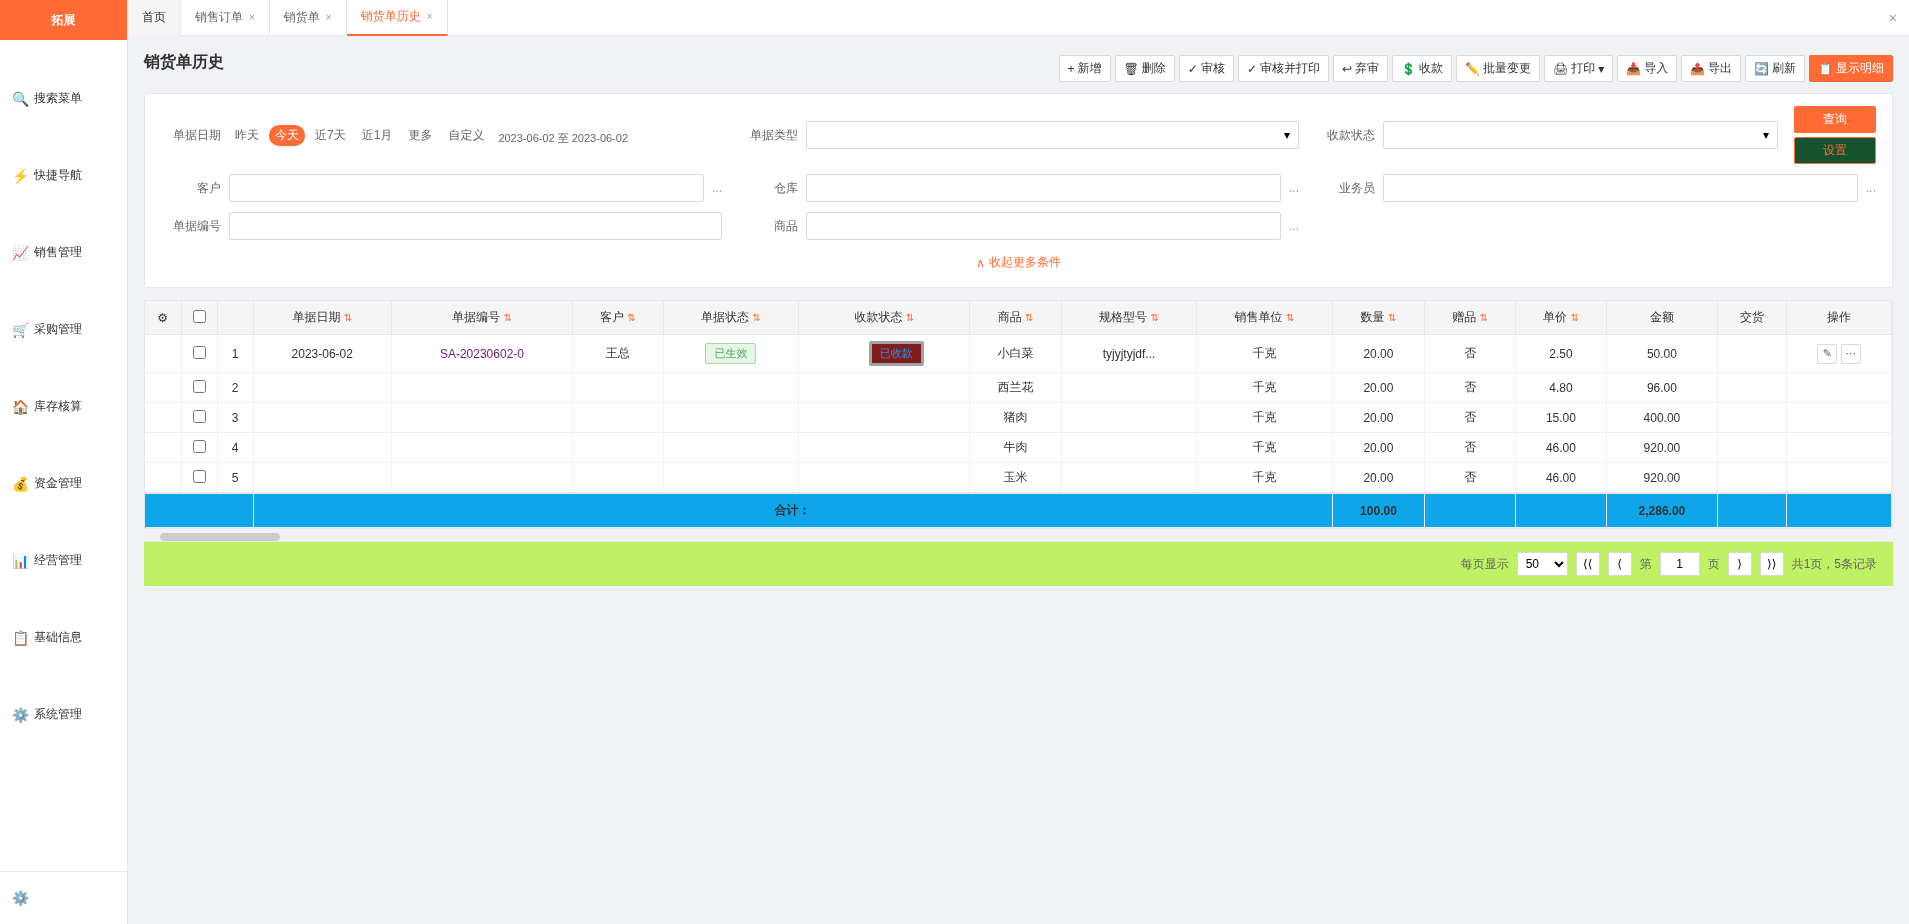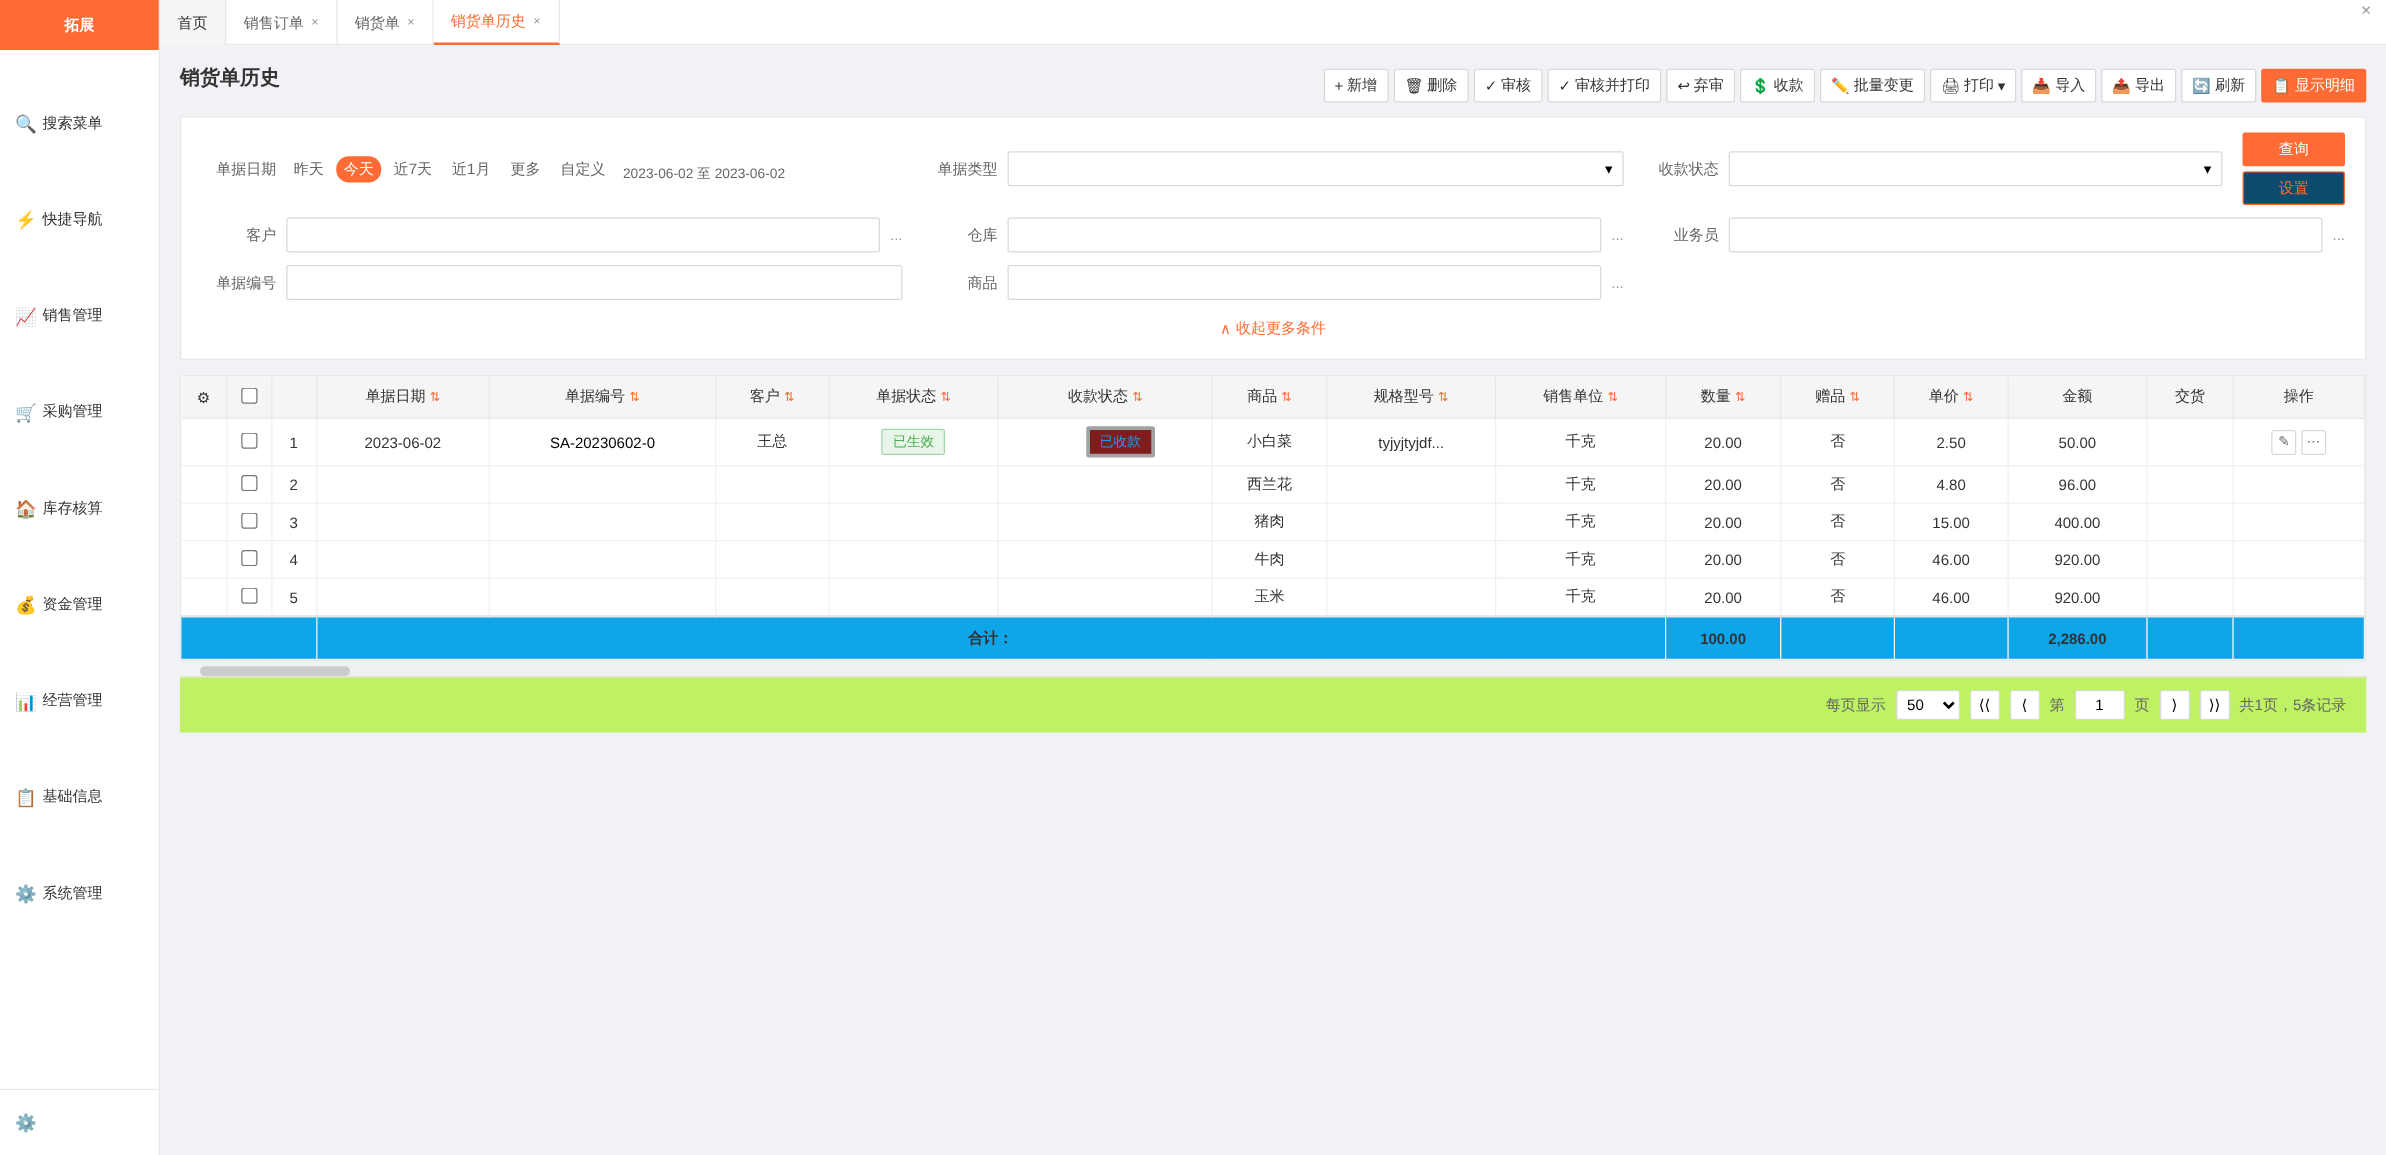--- a/index.html
+++ b/index.html
@@ -10,21 +10,21 @@
     .sidebar-logo { height: 40px; background: #ff6b35; display: flex; align-items: center; justify-content: center; color: white; font-size: 12px; font-weight: bold; }
     .sidebar-item { display: flex; align-items: center; padding: 10px 12px; cursor: pointer; color: #333; font-size: 12px; gap: 6px; }
     .sidebar-item .icon { font-size: 14px; width: 16px; text-align: center; }
     .sidebar-bottom { margin-top: auto; border-top: 1px solid #e8e8e8; padding: 8px 0; }
     .sidebar-bottom .sidebar-item { color: #666; }
 
     
     .main { flex: 1; display: flex; flex-direction: column; overflow: hidden; }
 
     
-    .tab-bar { display: flex; background: #fff; border-bottom: 1px solid #e8e8e8; align-items: flex-start; height: 36px; padding-left: 0; }
+    .tab-bar { display: flex; background: #fff; border-bottom: 1px solid #e8e8e8; align-items: center; height: 36px; padding-left: 0; }
     .tab { display: flex; align-items: center; padding: 0 14px; height: 36px; cursor: pointer; font-size: 12px; color: #666; border-right: 1px solid #e8e8e8; gap: 6px; white-space: nowrap; }
     .tab.active { background: #fff; color: #ff6b35; border-bottom: 2px solid #ff6b35; }
     .tab.home { background: #f5f5f5; color: #333; }
     .tab .close-btn { color: #999; font-size: 10px; cursor: pointer; }
     .tab-bar-close { margin-left: auto; padding: 0 12px; color: #999; cursor: pointer; font-size: 14px; }
 
     
     .page-content { flex: 1; padding: 16px; overflow-y: auto; background: #f0f2f5; }
     .page-title { font-size: 16px; font-weight: bold; color: #333; margin-bottom: 12px; }
     .toolbar-btn { display: flex; align-items: center; gap: 3px; padding: 4px 8px; border: 1px solid #d9d9d9; background: #fff; border-radius: 2px; cursor: pointer; font-size: 12px; color: #333; white-space: nowrap; }
@@ -52,21 +52,21 @@
     .data-table th { padding: 8px 6px; border-bottom: 1px solid #e8e8e8; border-right: 1px solid #e8e8e8; color: #333; font-weight: normal; white-space: nowrap; text-align: center; }
     .data-table th.sortable { cursor: pointer; }
     .data-table td { padding: 6px; border-bottom: 1px solid #f0f0f0; border-right: 1px solid #f0f0f0; text-align: center; color: #333; }
     .data-table .settings-col { width: 36px; }
     .data-table .checkbox-col { width: 36px; }
     .data-table .num-col { width: 36px; }
     .status-badge { display: inline-block; padding: 2px 8px; border-radius: 2px; font-size: 11px; }
     .status-active { background: #e8f5e9; color: #4caf50; border: 1px solid #a5d6a7; }
     .status-collected { background: #7f1d1d; color: #2196f3; border: 3px solid #a3a3a3; margin-left: 24px; }
     .action-btn { display: inline-flex; align-items: center; justify-content: center; width: 20px; height: 20px; border: 1px solid #d9d9d9; border-radius: 2px; cursor: pointer; color: #666; font-size: 11px; }
-    .link-text { color: #000000; cursor: pointer; }
+    .link-text { color: #701a75; cursor: pointer; }
 
     
     .summary-row { background: #0ea5e9; }
     .summary-row td { font-weight: bold; color: #333; padding: 8px 6px; border-top: 2px solid #e8e8e8; }
 
     
     .pagination { display: flex; align-items: center; justify-content: flex-end; padding: 10px 16px; background: #bef264; border-top: 1px solid #e8e8e8; gap: 8px; font-size: 12px; color: #666; }
     .page-btn { width: 24px; height: 24px; border: 1px solid #d9d9d9; background: #fff; border-radius: 2px; cursor: pointer; display: flex; align-items: center; justify-content: center; font-size: 12px; }
     .page-btn:disabled { color: #ccc; cursor: not-allowed; }
     .page-input { width: 40px; height: 24px; border: 1px solid #d9d9d9; border-radius: 2px; text-align: center; font-size: 12px; }
@@ -76,21 +76,21 @@
 
     
     .sort-arrow { color: #ff6b35; font-size: 10px; }
 
     
     .page-header { display: flex; align-items: center; justify-content: space-between; margin-bottom: 8px; }
     .toolbar-right { display: flex; align-items: center; gap: 4px; flex-wrap: wrap; }
 
     
     .query-btn { background: #ff6b35; color: #fff; border: none; padding: 5px 16px; border-radius: 2px; cursor: pointer; font-size: 12px; }
-    .set-btn { background: #0c4a6e; color: #ff6b35; border: 1px solid #ff6b35; padding: 4px 28px; border-radius: 2px; cursor: pointer; font-size: 12px; }
+    .set-btn { background: #14532d; color: #ff6b35; border: 1px solid #ff6b35; padding: 4px 28px; border-radius: 2px; cursor: pointer; font-size: 12px; }
     .query-set-group { display: flex; flex-direction: column; gap: 4px; }
   </style>
 </head>
 <body>
 
 <div class="sidebar">
   <div class="sidebar-logo">
     <span>拓展</span>
   </div>
   <div class="sidebar-item">

